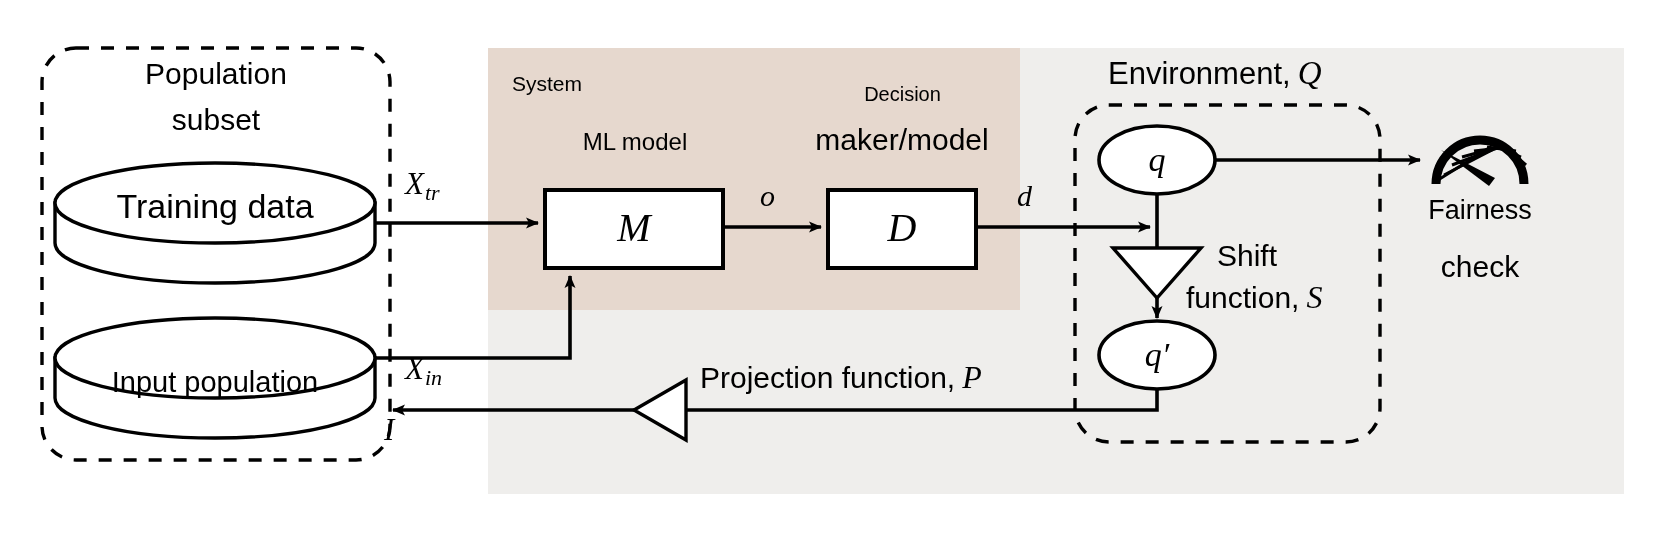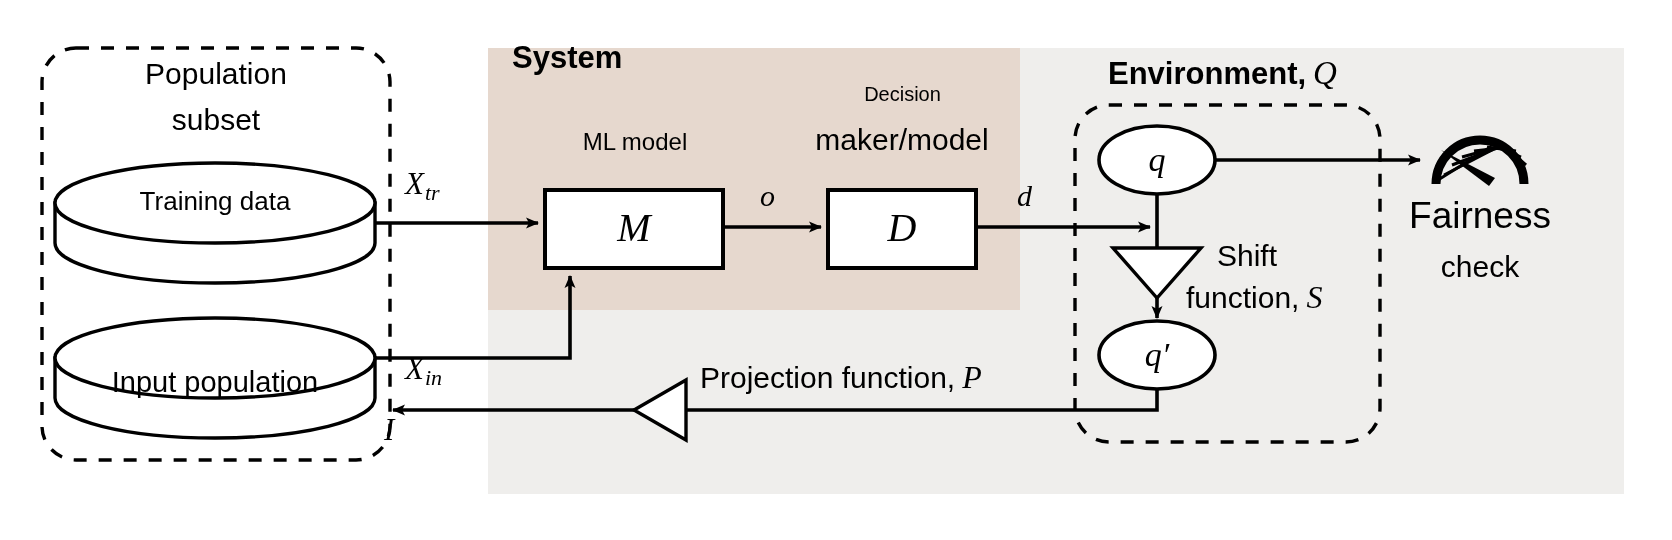--- a/index.html
+++ b/index.html
@@ -82,57 +82,57 @@
       <line x1="1487" y1="147" x2="1516" y2="151" stroke="#000" stroke-width="3"></line>
       <line x1="1499" y1="147" x2="1521" y2="157" stroke="#000" stroke-width="3"></line>
       <line x1="1510" y1="151" x2="1526" y2="165" stroke="#000" stroke-width="3"></line>
       <path d="M1441,150 L1489,186 L1495,178 Z" fill="#000"></path>
     </g>
   </svg>
 
   <div class="lbl sans ctr" style="left:42px;top:58px;width:348px;font-size:30px;">Population</div>
   <div class="lbl sans ctr" style="left:42px;top:96px;width:348px;font-size:30px;margin-top:8px;">subset</div>
 
-  <div class="lbl sans ctr" style="left:55px;top:188px;width:320px;font-size:26px;">Training data</div>
+  <div class="lbl sans ctr" style="left:55px;top:188px;width:320px;font-size:34px;">Training data</div>
   <div class="lbl sans ctr" style="left:55px;top:343px;width:320px;font-size:29px;margin-top:24px;">Input population</div>
 
   <div class="lbl serif-it" style="left:384px;top:414px;font-size:31px;">I</div>
 
   <div class="lbl serif-it" style="left:405px;top:168px;font-size:31px;">
     <span>X</span><span style="font-size:22px;position:relative;top:6px;left:1px;">tr</span>
   </div>
 
   <div class="lbl serif-it" style="left:405px;top:316px;font-size:31px;margin-top:37px;">
     <span>X</span><span style="font-size:22px;position:relative;top:6px;left:1px;">in</span>
   </div>
 
-  <div class="lbl sans" style="left:512px;top:42px;font-size:31px;font-weight:bold;">System</div>
+  <div class="lbl sans" style="left:512px;top:73px;font-size:21px;font-weight:normal;">System</div>
   <div class="lbl sans ctr" style="left:535px;top:129px;width:200px;font-size:24px;">ML model</div>
   <div class="lbl serif-it ctr" style="left:545px;top:207px;width:178px;font-size:40px;">M</div>
 
   <div class="lbl sans ctr" style="left:790px;top:84px;width:225px;font-size:20px;">Decision</div>
   <div class="lbl sans ctr" style="left:782px;top:124px;width:240px;font-size:30px;">maker/model</div>
   <div class="lbl serif-it ctr" style="left:828px;top:207px;width:148px;font-size:40px;">D</div>
 
   <div class="lbl serif-it" style="left:760px;top:180px;font-size:30px;">o</div>
 
   <div class="lbl serif-it" style="left:1017px;top:180px;font-size:30px;">d</div>
 
   <div class="lbl" style="left:1108px;top:56px;font-size:31px;">
-    <span class="sans" style="font-weight:bold;">Environment,</span><span class="cal" style="font-size:33px;margin-left:7px;">Q</span>
+    <span class="sans" style="font-weight:normal;">Environment,</span><span class="cal" style="font-size:33px;margin-left:7px;">Q</span>
   </div>
 
   <div class="lbl serif-it ctr" style="left:1099px;top:142px;width:116px;font-size:34px;">q</div>
   <div class="lbl serif-it ctr" style="left:1099px;top:337px;width:116px;font-size:34px;">q′</div>
 
   <div class="lbl sans" style="left:1217px;top:240px;font-size:30px;">Shift</div>
   <div class="lbl" style="left:1186px;top:281px;font-size:30px;">
     <span class="sans">function,</span><span class="cal" style="font-size:32px;margin-left:7px;">S</span>
   </div>
 
   <div class="lbl" style="left:700px;top:361px;font-size:30px;">
     <span class="sans">Projection function,</span><span class="cal" style="font-size:32px;margin-left:7px;">P</span>
   </div>
 
-  <div class="lbl sans ctr" style="left:1390px;top:196px;width:180px;font-size:37px;">Fairness</div>
+  <div class="lbl sans ctr" style="left:1390px;top:196px;width:180px;font-size:27px;">Fairness</div>
   <div class="lbl sans ctr" style="left:1390px;top:236px;width:180px;font-size:30px;margin-top:15px;">check</div>
 
 </div>
 
 </body></html>

